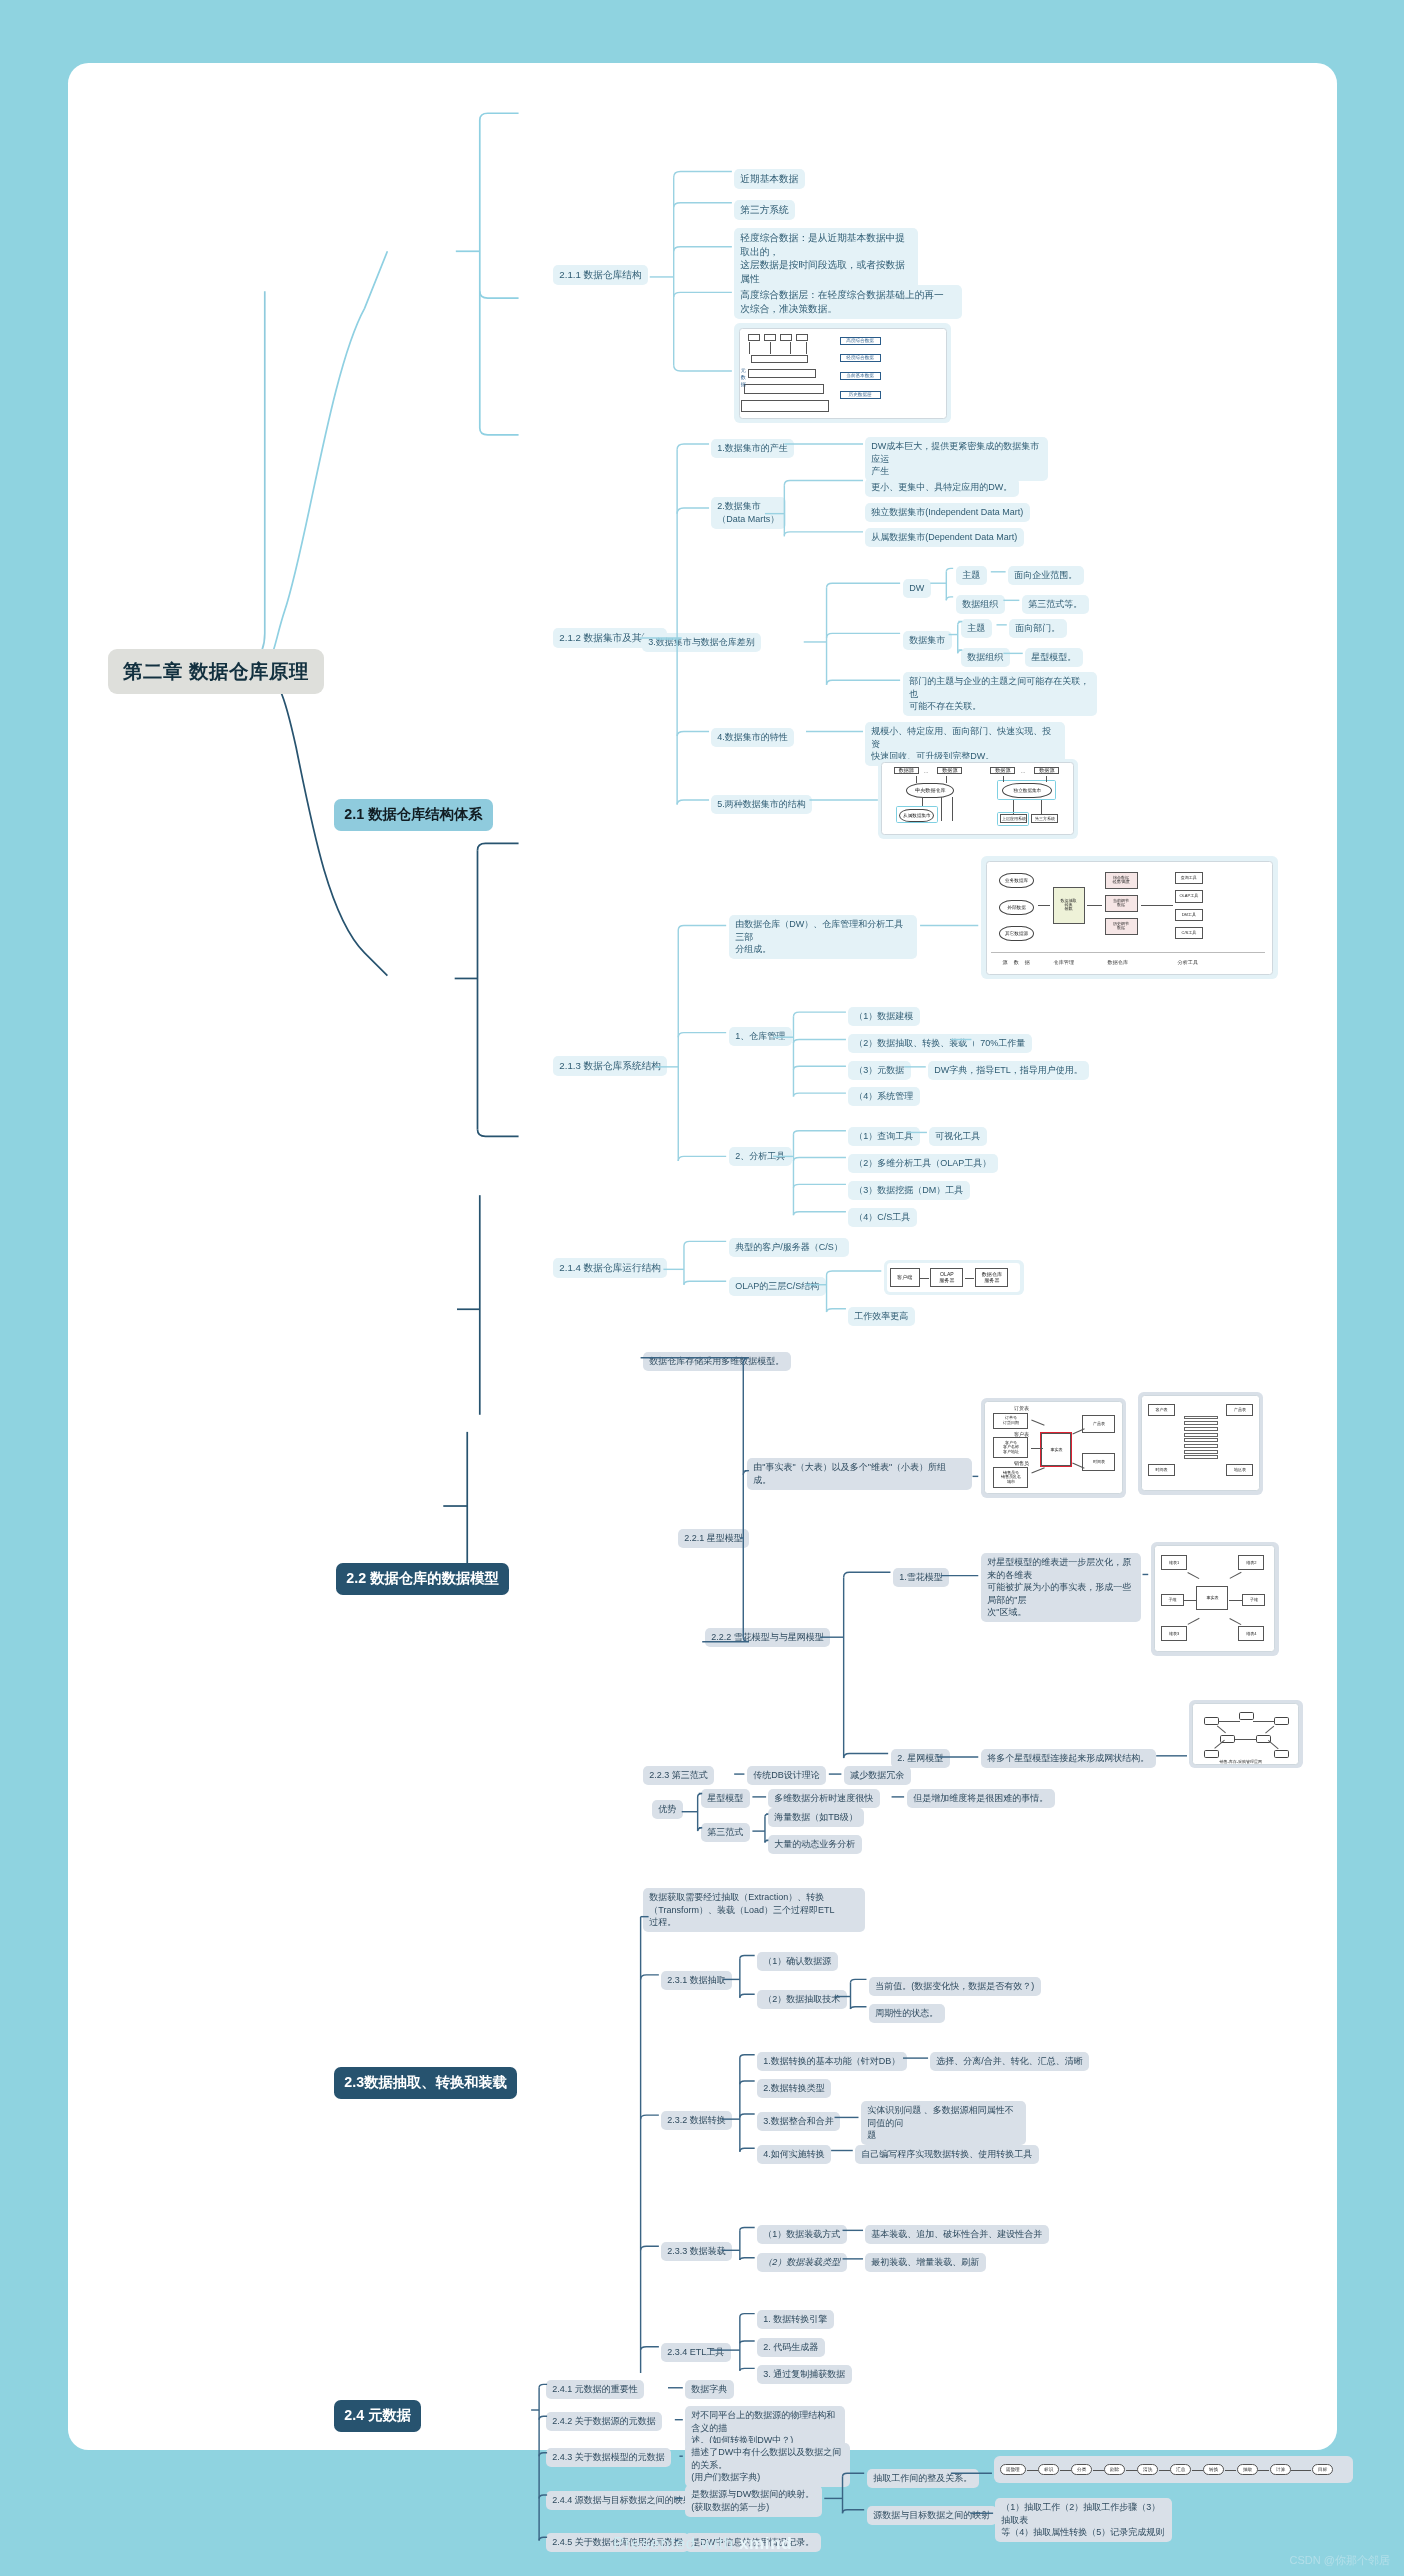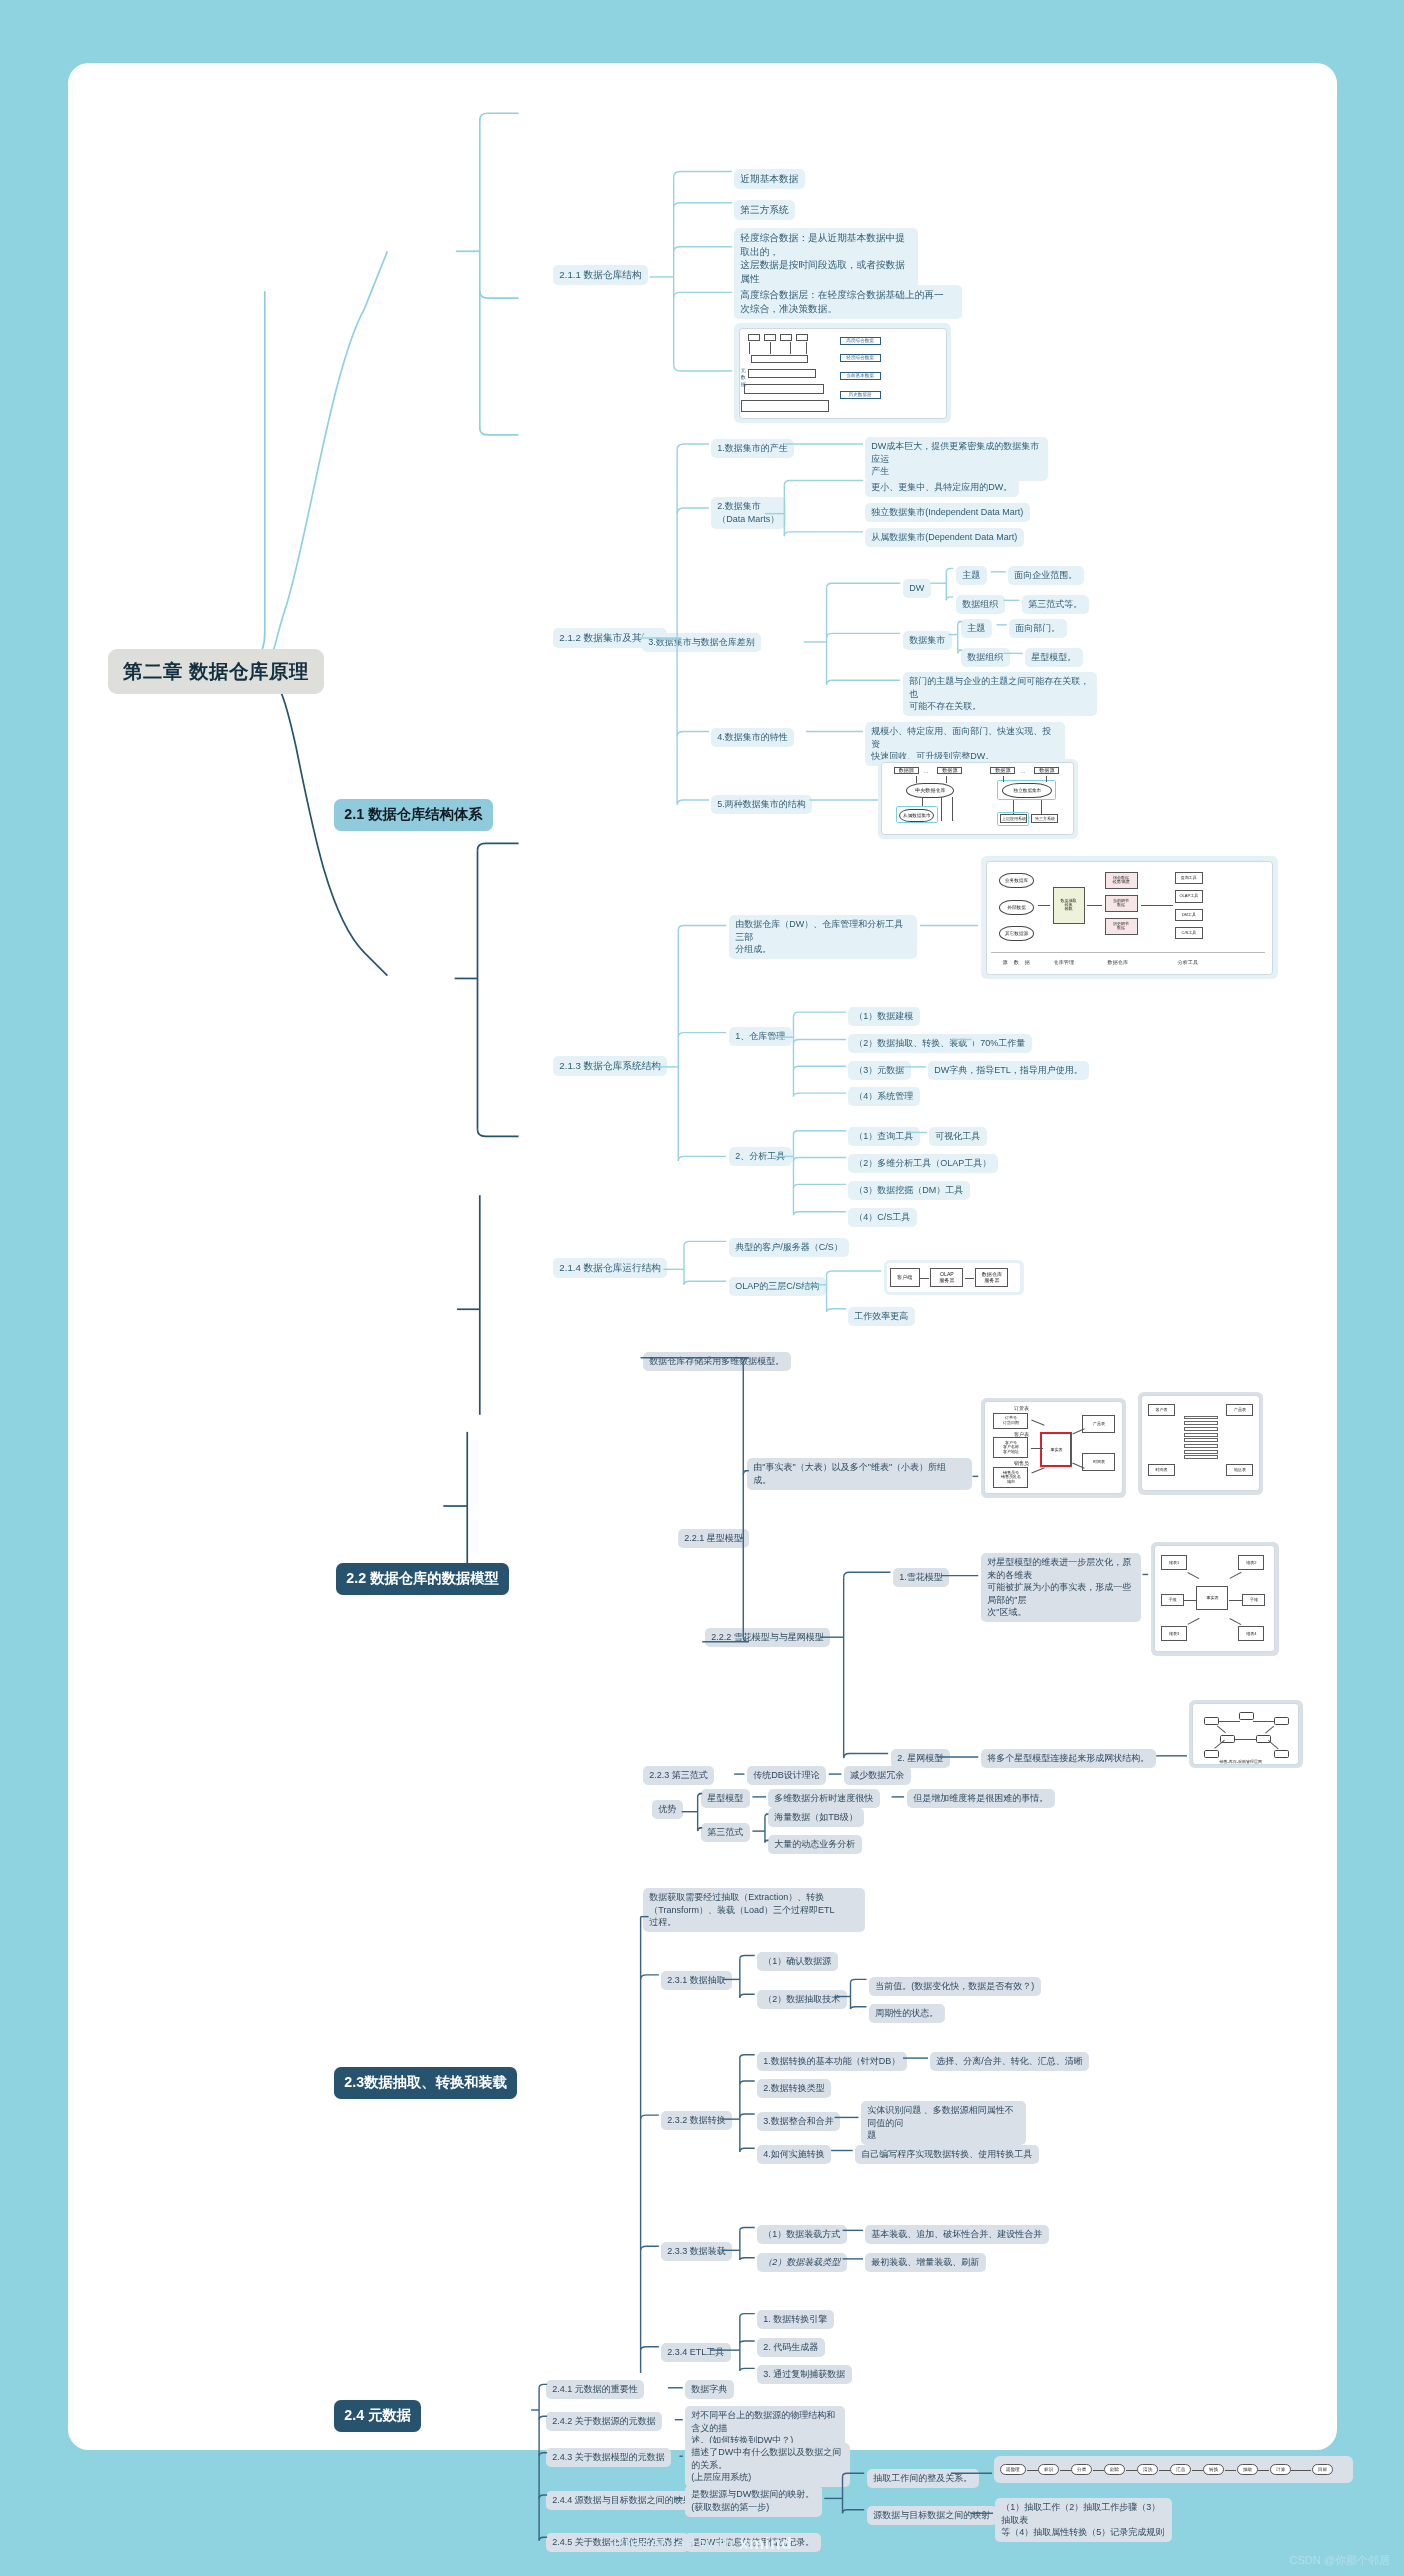--- a/index.html
+++ b/index.html
@@ -545,21 +545,21 @@
     </g>
   </svg>
 
   <div class="node b2 sm" style="left:478px; top:2317px;">2.4.1 元数据的重要性</div>
   <div class="node b2 sm" style="left:617px; top:2317px;">数据字典</div>
   <div class="node b2 sm" style="left:478px; top:2349px;">2.4.2 关于数据源的元数据</div>
   <div class="node b2 sm" style="left:617px; top:2343px; width:160px;">对不同平台上的数据源的物理结构和含义的描
 述。(如何转换到DW中？)</div>
   <div class="node b2 sm" style="left:478px; top:2385px;">2.4.3 关于数据模型的元数据</div>
   <div class="node b2 sm" style="left:617px; top:2380px; width:165px;">描述了DW中有什么数据以及数据之间的关系。
-(上层应用系统)</div>
+(用户们数据字典)</div>
   <div class="node b2 sm" style="left:478px; top:2428px;">2.4.4 源数据与目标数据之间的映射</div>
   <div class="node b2 sm" style="left:617px; top:2422px; width:137px;">是数据源与DW数据间的映射。
 (获取数据的第一步)</div>
   <div class="node b2 sm" style="left:478px; top:2470px;">2.4.5 关于数据仓库使用的元数据</div>
   <div class="node b2 sm" style="left:617px; top:2470px;">是DW中信息的使用情况记录。</div>
 
   <div class="node b2 sm" style="left:799px; top:2406px;">抽取工作间的整及关系。</div>
   <div class="node b2 sm" style="left:799px; top:2443px;">源数据与目标数据之间的映射</div>
   <div class="node b2 sm" style="left:927px; top:2435px; width:177px;">（1）抽取工作（2）抽取工作步骤（3）抽取表
 等（4）抽取属性转换（5）记录完成规则</div>

